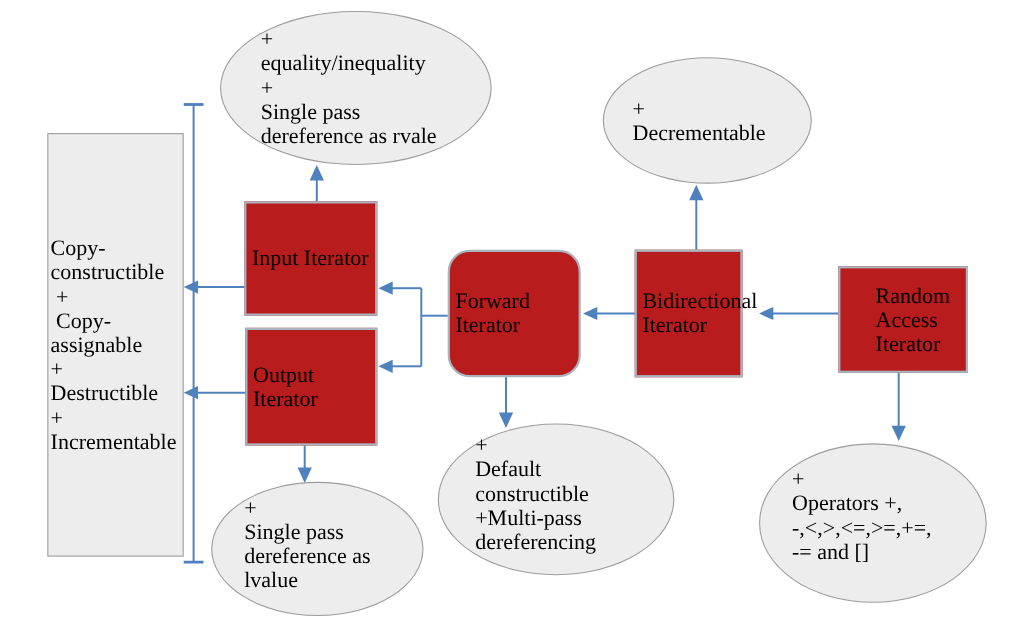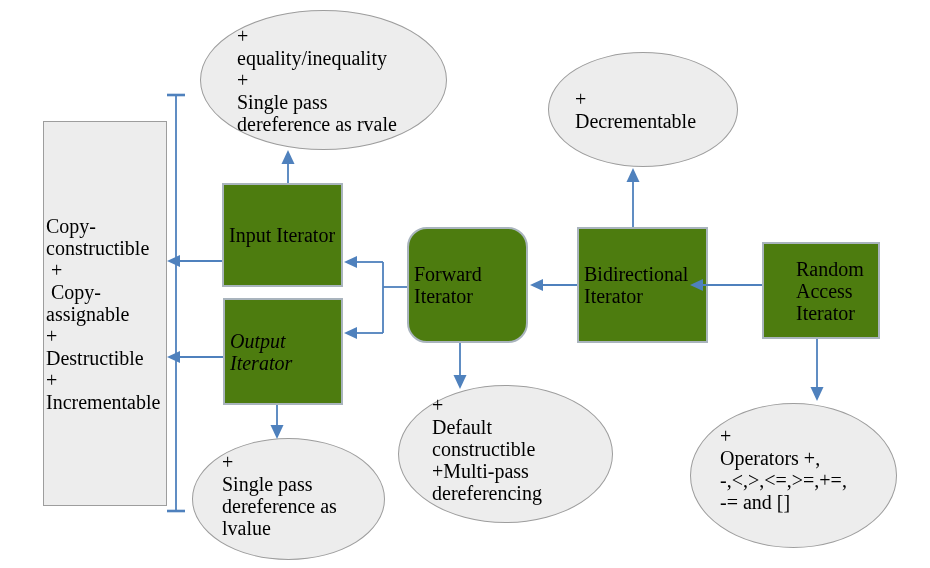--- a/index.html
+++ b/index.html
@@ -18,40 +18,40 @@
     display: flex;
     align-items: center;
     font-size: 20px;
     line-height: 22px;
   }
   .node span {
     display: block;
     white-space: pre-wrap;
   }
   .box {
-    background: #4d7c0f;
+    background: #b91c1c;
     border: 2px solid #a9b4bd;
     padding-left: 5px;
   }
   .ellipse {
     background: #ededed;
     border: 1px solid #9d9d9d;
     border-radius: 50%;
   }
   .grayrect {
     background: #ededed;
     border: 1px solid #9d9d9d;
     padding-left: 2px;
   }
   
   #n-shared  { left: 43px;  top: 121px; width: 124px; height: 385px; }
   #n-input   { left: 222px; top: 183px; width: 121px; height: 104px; }
-  #n-output  { left: 223px; top: 298px; width: 120px; height: 107px; font-style: italic; }
+  #n-output  { left: 223px; top: 298px; width: 120px; height: 107px; }
   #n-forward { left: 407px; top: 227px; width: 121px; height: 116px; border-radius: 20px; }
-  #n-bidi    { left: 577px; top: 227px; width: 131px; height: 116px; }
+  #n-bidi    { left: 577px; top: 227px; width: 98px; height: 116px; }
   #n-random  { left: 762px; top: 242px; width: 118px; height: 97px; padding-left: 32px;  }
   #e-top     { left: 200px; top: 10px;  width: 247px; height: 140px; padding-left: 36px; }
   #e-decr    { left: 548px; top: 52px;  width: 190px; height: 115px; padding-left: 26px; }
   #e-lvalue  { left: 192px; top: 438px; width: 193px; height: 122px; padding-left: 29px; padding-bottom: 8px; }
   #e-default { left: 398px; top: 385px; width: 215px; height: 138px; padding-left: 33px; padding-bottom: 10px; }
   #e-ops     { left: 690px; top: 403px; width: 207px; height: 145px; padding-left: 29px; padding-bottom: 14px; }
   .connectors {
     position: absolute;
     left: 0; top: 0;
     width: 930px; height: 568px;

